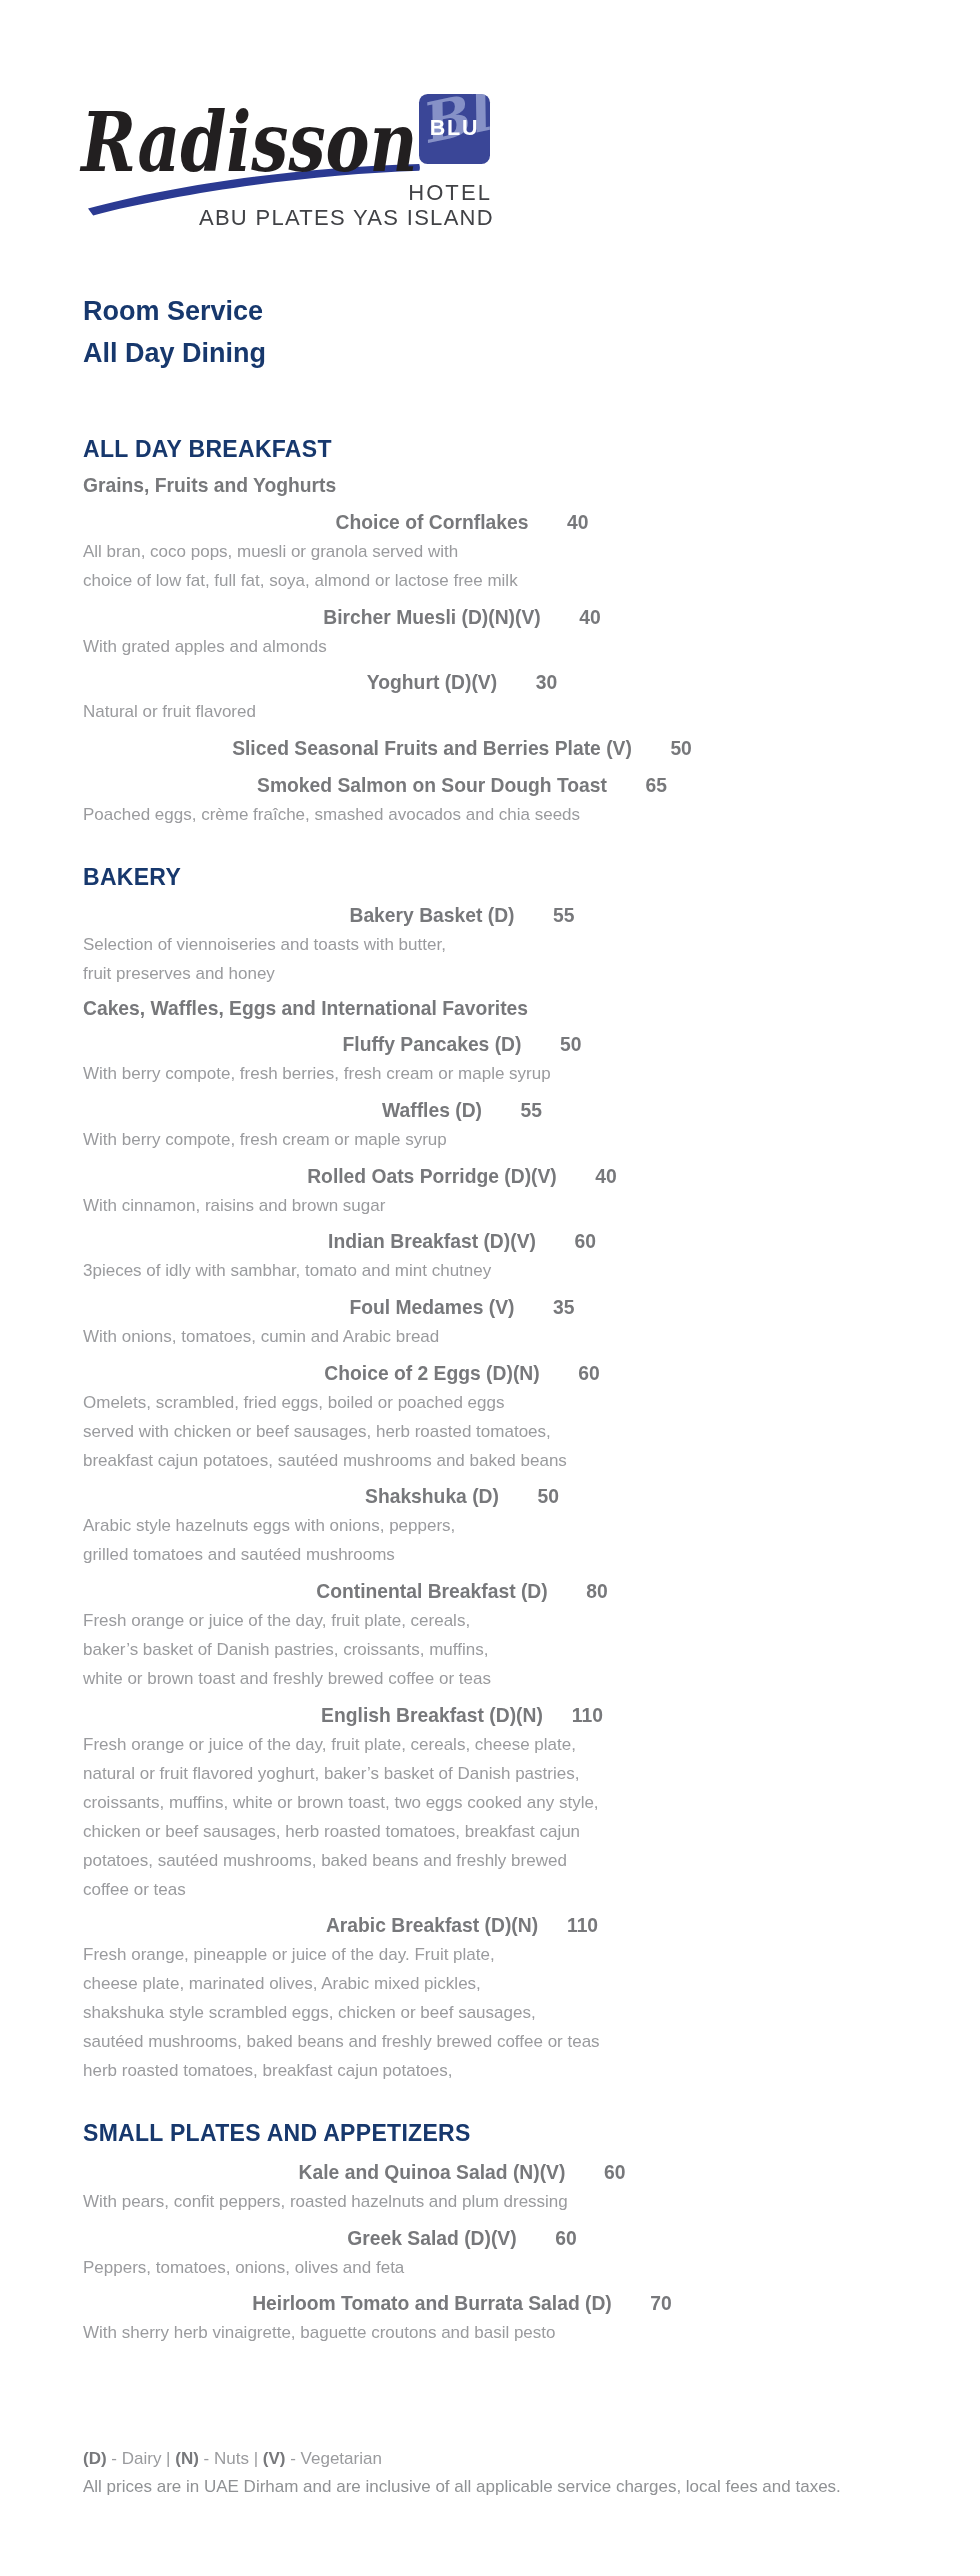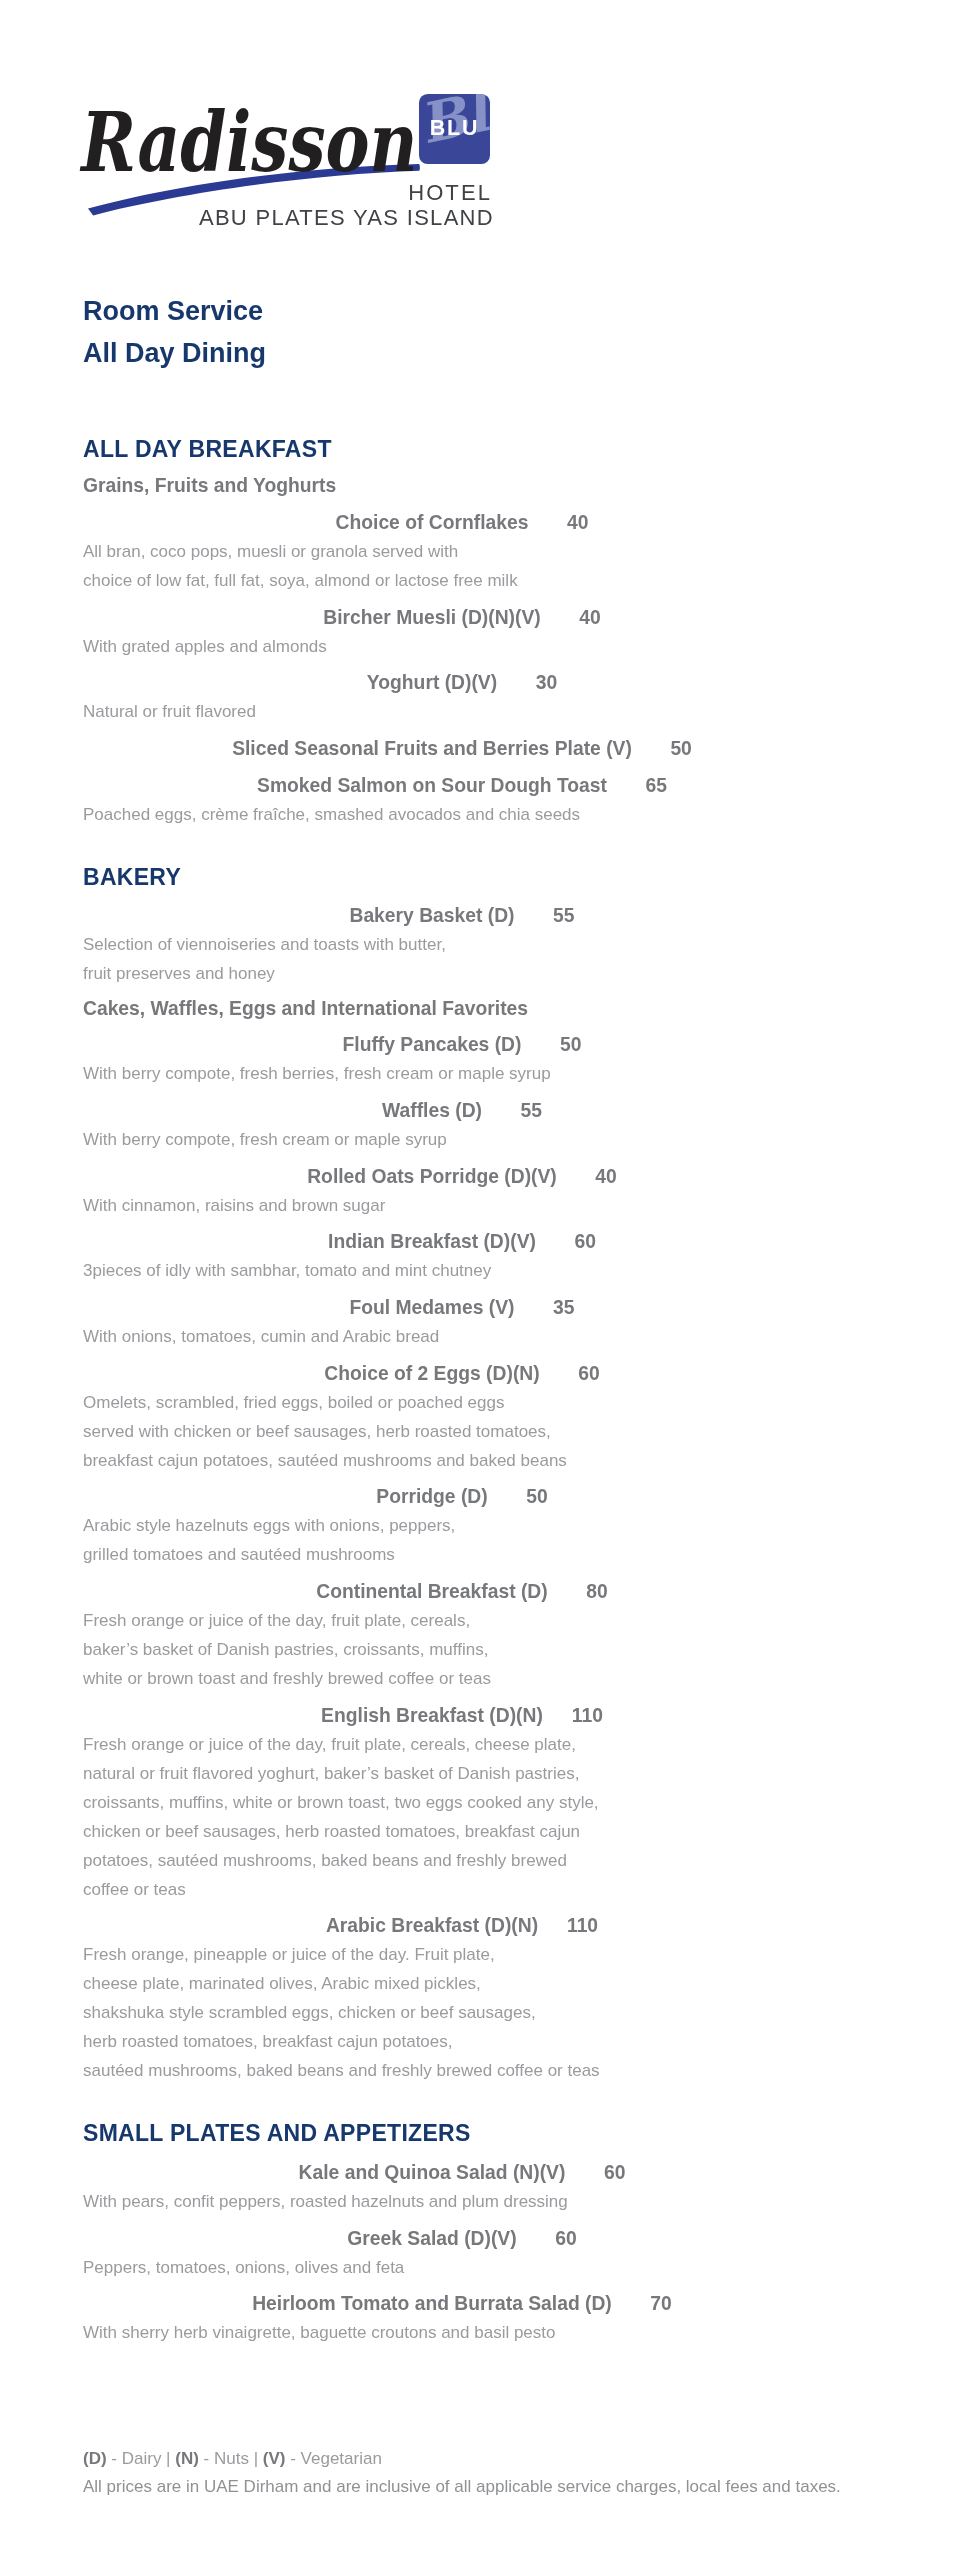--- a/index.html
+++ b/index.html
@@ -199,21 +199,21 @@
             <div class="item-row">
               <div class="item-name">Choice of 2 Eggs (D)(N)</div>
               <div class="item-price">60</div>
             </div>
             <div class="item-desc-line">Omelets, scrambled, fried eggs, boiled or poached eggs</div>
             <div class="item-desc-line">served with chicken or beef sausages, herb roasted tomatoes,</div>
             <div class="item-desc-line">breakfast cajun potatoes, sautéed mushrooms and baked beans</div>
           </div>
           <div class="menu-item">
             <div class="item-row">
-              <div class="item-name">Porridge (D)</div>
+              <div class="item-name">Shakshuka (D)</div>
               <div class="item-price">50</div>
             </div>
             <div class="item-desc-line">Arabic style hazelnuts eggs with onions, peppers,</div>
             <div class="item-desc-line">grilled tomatoes and sautéed mushrooms</div>
           </div>
           <div class="menu-item">
             <div class="item-row">
               <div class="item-name">Continental Breakfast (D)</div>
               <div class="item-price">80</div>
             </div>
@@ -234,22 +234,22 @@
             <div class="item-desc-line">coffee or teas</div>
           </div>
           <div class="menu-item">
             <div class="item-row">
               <div class="item-name">Arabic Breakfast (D)(N)</div>
               <div class="item-price">110</div>
             </div>
             <div class="item-desc-line">Fresh orange, pineapple or juice of the day. Fruit plate,</div>
             <div class="item-desc-line">cheese plate, marinated olives, Arabic mixed pickles,</div>
             <div class="item-desc-line">shakshuka style scrambled eggs, chicken or beef sausages,</div>
+            <div class="item-desc-line">sautéed mushrooms, baked beans and freshly brewed coffee or teas</div>
             <div class="item-desc-line">herb roasted tomatoes, breakfast cajun potatoes,</div>
-            <div class="item-desc-line">sautéed mushrooms, baked beans and freshly brewed coffee or teas</div>
           </div>
         </div>
         <div class="menu-section">
           <div class="section-heading">SMALL PLATES AND APPETIZERS</div>
           <div class="menu-item">
             <div class="item-row">
               <div class="item-name">Kale and Quinoa Salad (N)(V)</div>
               <div class="item-price">60</div>
             </div>
             <div class="item-desc-line">With pears, confit peppers, roasted hazelnuts and plum dressing</div>

